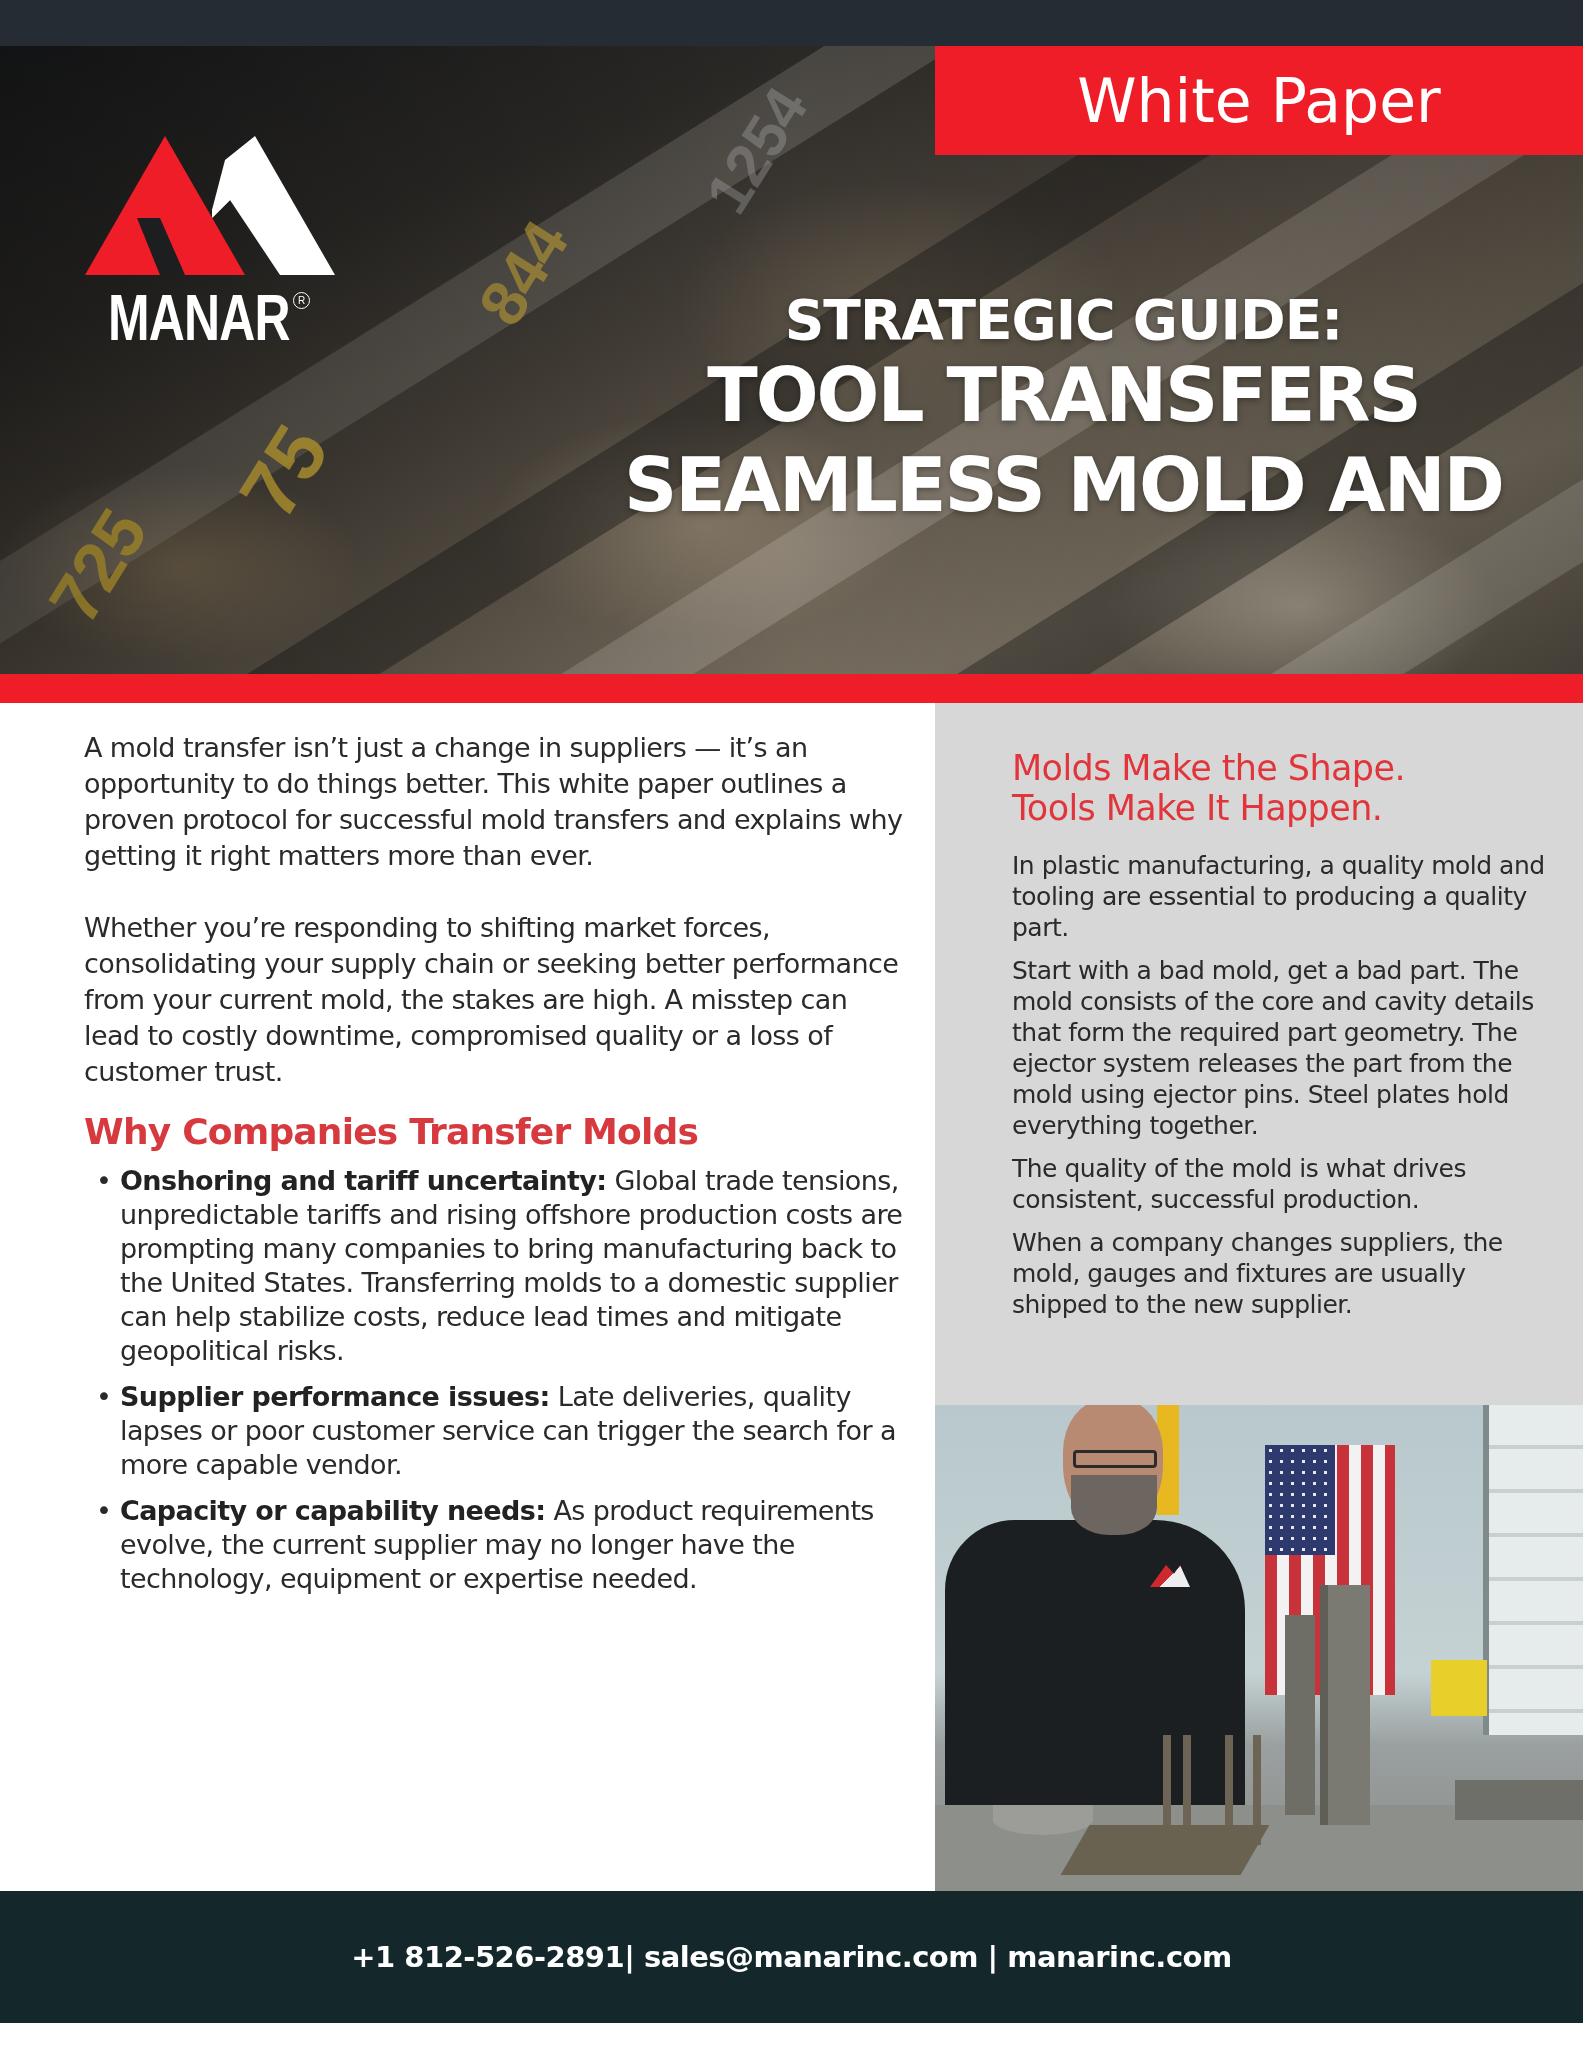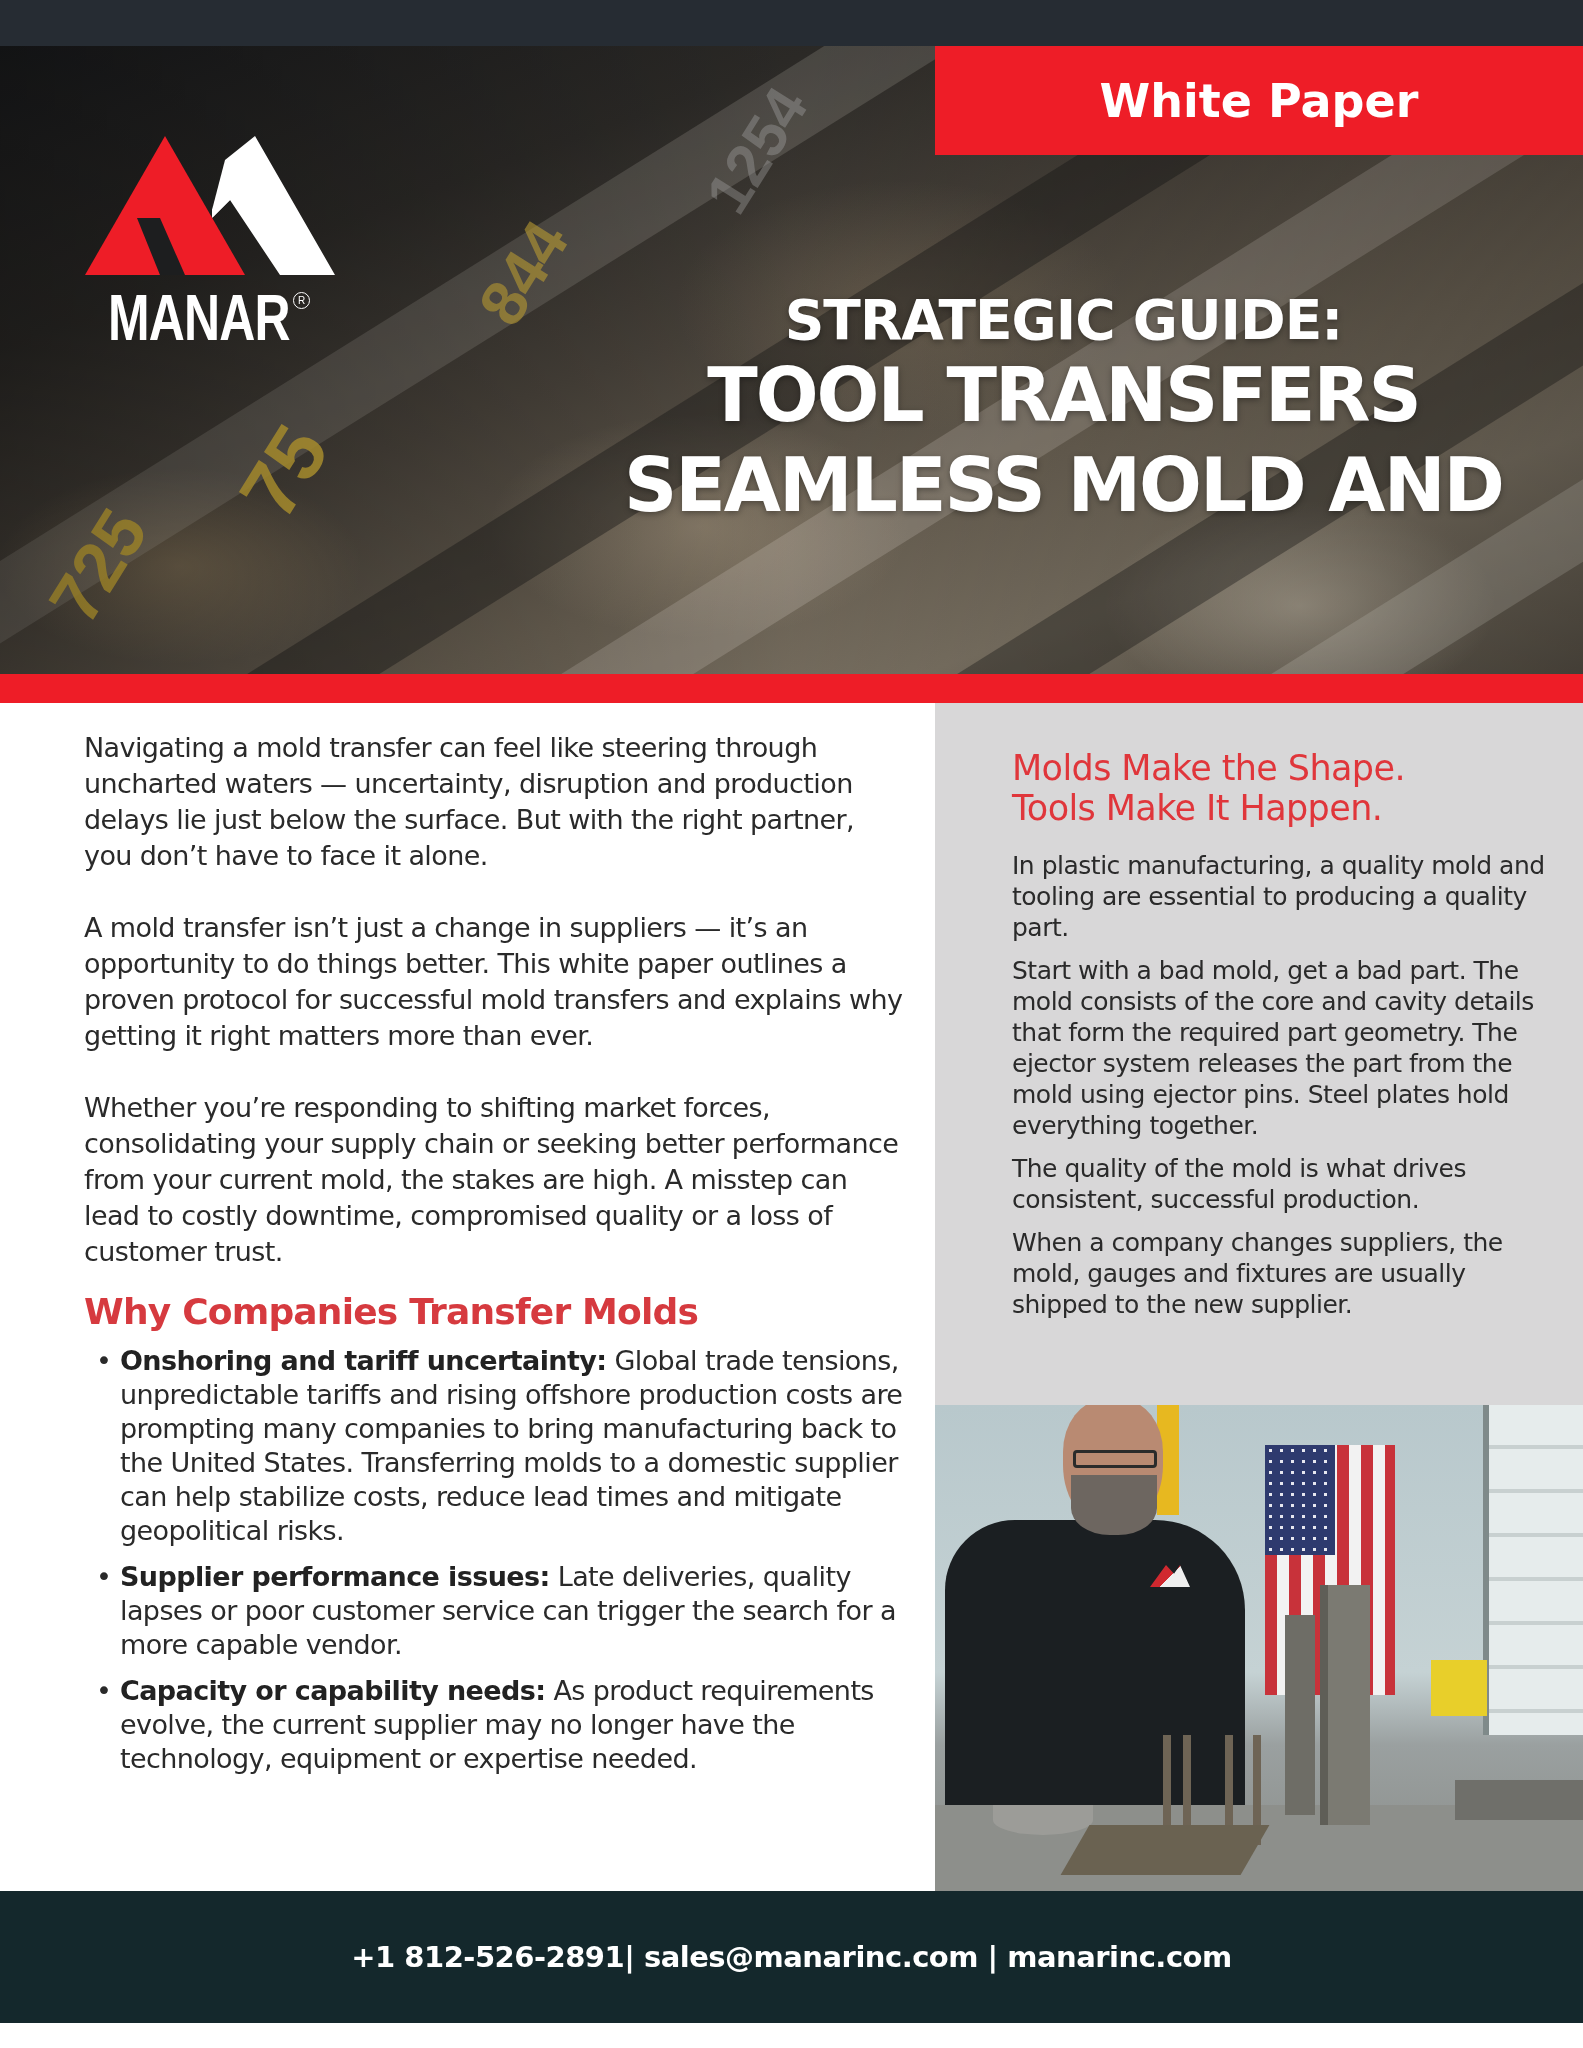--- a/index.html
+++ b/index.html
@@ -20,21 +20,21 @@
     .hero .s1 { left: -200px; top: 640px; background: rgba(220,215,205,0.18); }
     .hero .s2 { left: 100px; top: 720px; background: rgba(20,20,20,0.40); }
     .hero .s3 { left: 350px; top: 760px; background: rgba(230,225,215,0.22); }
     .hero .s4 { left: 650px; top: 820px; background: rgba(15,15,15,0.35); }
     .hero .s5 { left: 900px; top: 860px; background: rgba(235,230,220,0.25); }
     .hero .shade { position: absolute; inset: 0; background: linear-gradient(90deg, rgba(0,0,0,0.35) 0%, rgba(0,0,0,0.05) 50%, rgba(0,0,0,0.25) 100%); }
     .hero .paint { position: absolute; font-family: "Liberation Sans", sans-serif; font-weight: bold; color: #d8b53a; opacity: 0.85; transform: rotate(-58deg); }
 
     .wp-banner { position: absolute; left: 935px; top: 46px; width: 648px; height: 109px; background: #ee1d27;
       display: flex; align-items: center; justify-content: center; }
-    .wp-banner span { color: #ffffff; font-size: 46px; font-family: "DejaVu Sans", sans-serif; letter-spacing: 0px; font-weight: bold; }
+    .wp-banner span { color: #ffffff; font-size: 60px; font-family: "DejaVu Sans", sans-serif; letter-spacing: 0px; }
 
     .logo { position: absolute; left: 80px; top: 130px; width: 270px; height: 230px; }
     .logo-word { position: absolute; left: 108px; top: 286px; font-family: "Liberation Sans", sans-serif; font-weight: bold;
       font-size: 64px; color: #ffffff; letter-spacing: -1px; transform: scaleX(0.78); transform-origin: left top; line-height: 1; }
     .logo-reg { position: absolute; left: 293px; top: 292px; width: 17px; height: 17px; border: 1.5px solid #ffffff; border-radius: 50%;
       color: #ffffff; font-size: 10px; display: flex; align-items: center; justify-content: center; font-family: "Liberation Sans", sans-serif; }
 
     .hero-title { position: absolute; right: 80px; top: 285px; text-align: center; color: #ffffff; font-weight: bold;
       font-family: "DejaVu Sans", sans-serif; text-shadow: 0 2px 6px rgba(0,0,0,0.35); }
     .hero-title .kicker { font-size: 55px; line-height: 70px; letter-spacing: -1px; }
@@ -119,21 +119,20 @@
 
 <div class="hero-title">
   <div class="kicker">STRATEGIC GUIDE:</div>
   <div class="main" style="margin-top:0;">TOOL TRANSFERS</div>
   <div class="main">SEAMLESS MOLD AND</div>
 </div>
 
 <div class="red-stripe"></div>
 
 <div class="left-col">
-  <p class="body">Navigating a mold transfer can feel like steering through uncharted waters — uncertainty, disruption and production delays lie just below the surface. But with the right partner, you don’t have to face it alone.</p>
   <p class="body">A mold transfer isn’t just a change in suppliers — it’s an opportunity to do things better. This white paper outlines a proven protocol for successful mold transfers and explains why getting it right matters more than ever.</p>
   <p class="body">Whether you’re responding to shifting market forces, consolidating your supply chain or seeking better performance from your current mold, the stakes are high. A misstep can lead to costly downtime, compromised quality or a loss of customer trust.</p>
   <h2>Why Companies Transfer Molds</h2>
   <ul>
     <li>
       <span class="bullet">•</span><b>Onshoring and tariff uncertainty:</b><span> Global trade tensions, unpredictable tariffs and rising offshore production costs are prompting many companies to bring manufacturing back to the United States. Transferring molds to a domestic supplier can help stabilize costs, reduce lead times and mitigate geopolitical risks.</span>
     </li>
     <li>
       <span class="bullet">•</span><b>Supplier performance issues:</b><span> Late deliveries, quality lapses or poor customer service can trigger the search for a more capable vendor.</span>
     </li>

